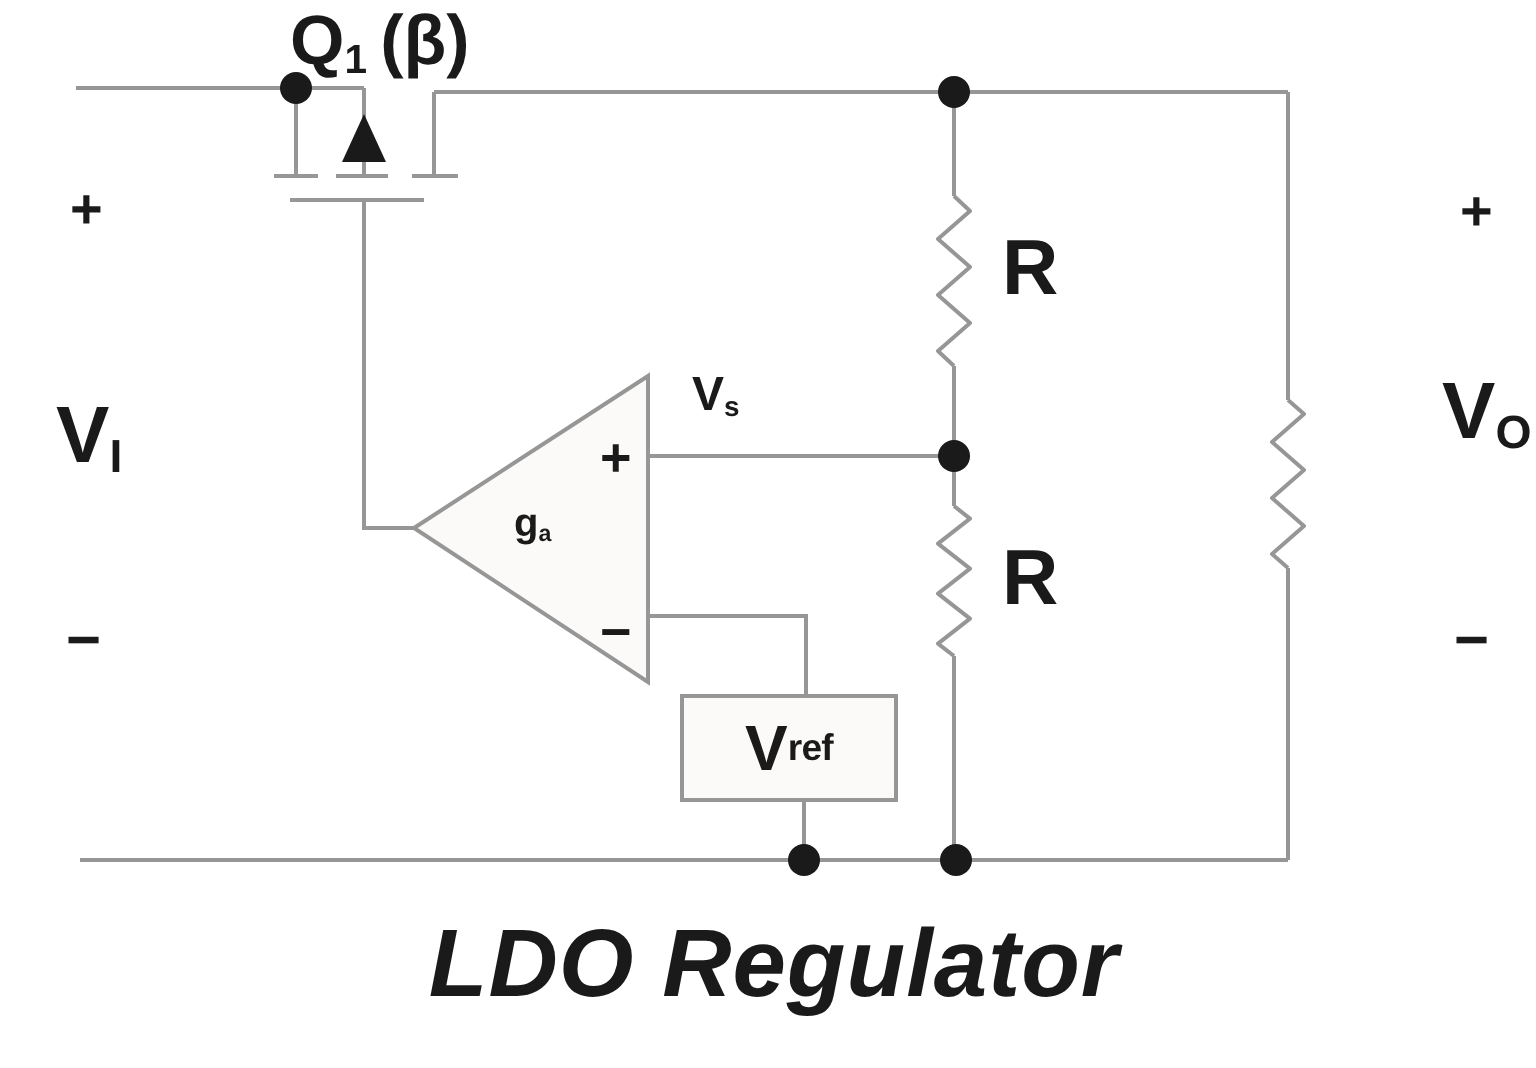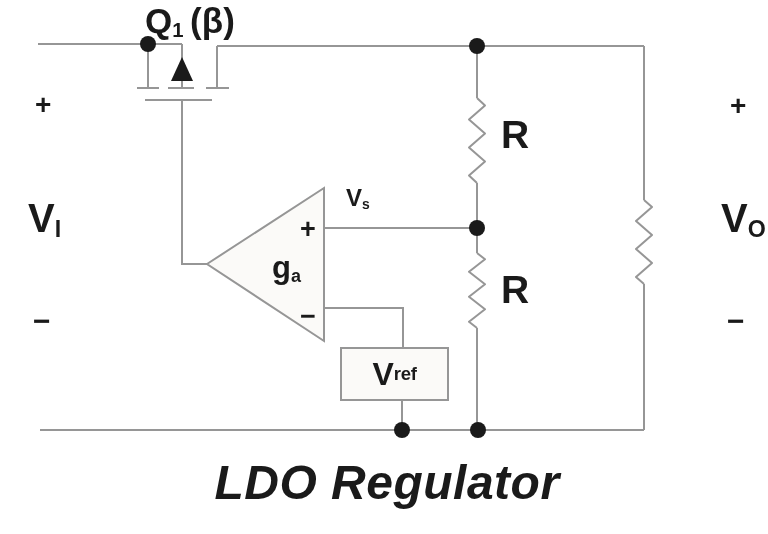--- a/index.html
+++ b/index.html
@@ -100,35 +100,35 @@
       <circle cx="478" cy="430" r="8"></circle>
     </g>
   </svg>
 
   <div class="lbl" style="left:145px;top:3px;font-size:35px;"><span>Q</span><span class="sub">1</span><span class="suffix">(β)</span></div>
 
   <div class="lbl" style="left:35px;top:91px;font-size:28px;">+</div>
   <div class="lbl" style="left:28px;top:198px;font-size:40px;"><span>V</span><span class="sub">I</span></div>
   <div class="lbl" style="left:33px;top:306px;font-size:30px;">−</div>
 
-  <div class="lbl" style="left:272px;top:252px;font-size:31px;"><span>g</span><span class="sub">a</span></div>
+  <div class="lbl" style="left:257px;top:252px;font-size:20px;"><span>g</span><span class="sub">a</span></div>
   <div class="lbl" style="left:300px;top:216px;font-size:27px;">+</div>
   <div class="lbl" style="left:300px;top:303px;font-size:27px;">−</div>
 
   <div class="lbl" style="left:346px;top:186px;font-size:24px;"><span>V</span><span class="sub">s</span></div>
 
 
   <div class="box-lbl">
       <span>V</span>
       <span class="sub">ref</span>
     </div>
 
   <div class="lbl" style="left:501px;top:115px;font-size:39px;">R</div>
   <div class="lbl" style="left:501px;top:270px;font-size:39px;">R</div>
 
 
   <div class="lbl" style="left:730px;top:92px;font-size:28px;">+</div>
-  <div class="lbl" style="left:721px;top:186px;font-size:40px;margin-top:12px;"><span>V</span><span class="sub">O</span></div>
+  <div class="lbl" style="left:721px;top:186px;font-size:40px;"><span>V</span><span class="sub">O</span></div>
   <div class="lbl" style="left:727px;top:306px;font-size:30px;">−</div>
 
   <div class="lbl title">LDO Regulator</div>
 
 </div>
 
 </body></html>

